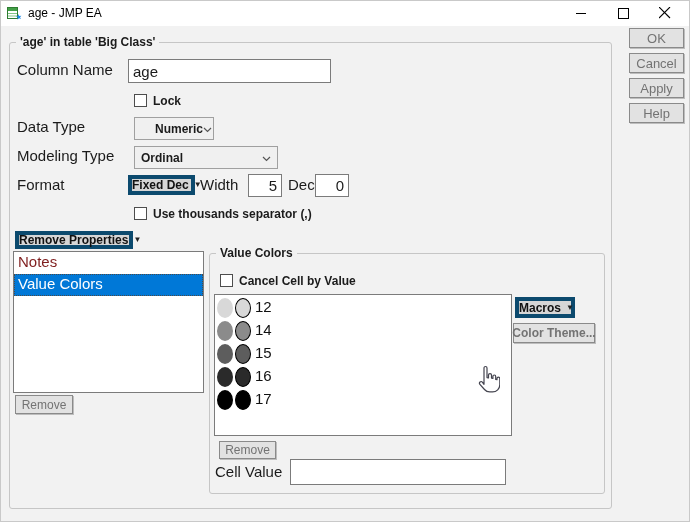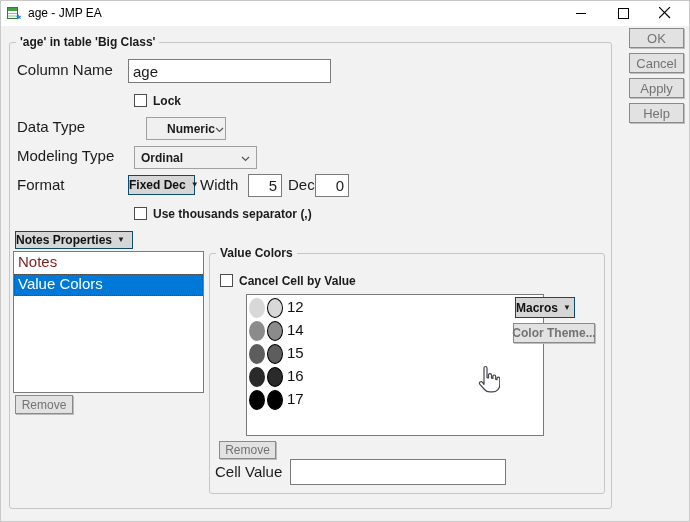--- a/index.html
+++ b/index.html
@@ -24,22 +24,22 @@
 
   .textinput { position:absolute; border:1px solid #7b7b7b; background:#fff;
                font-family:inherit; font-size:15px; color:#1b1b1b; padding:0 4px; outline:none; }
   .num-right { text-align:right; }
 
   .combo { position:absolute; background:#f0f0f0; border:1px solid #a0a0a0; display:flex;
            align-items:center; justify-content:space-between; padding:0 6px; font-size:12px;
            font-weight:600; color:#1b1b1b; cursor:default; }
   .checkbox { position:absolute; width:13px; height:13px; background:#fff; border:1px solid #4d4d4d; }
 
-  .graybtn { position:absolute; background:#d6d6d6; border:1px solid #0c4a6e; font-size:12px;
-             font-weight:600; color:#111; display:flex; align-items:center; justify-content:flex-start;
+  .graybtn { position:absolute; background:#d6d6d6; border:4px solid #0c4a6e; font-size:12px;
+             font-weight:600; color:#111; display:flex; align-items:center; justify-content:space-between;
              gap:5px; white-space:nowrap; cursor:default; }
   .stdbtn { position:absolute; background:#e2e2e2; border:1px solid #8a8a8a;
             box-shadow:1px 1px 0 #bdbdbd; font-size:13px; color:#737373; display:flex;
             align-items:center; justify-content:center; white-space:nowrap; cursor:default; }
   .arrow-down { font-size:8px; line-height:8px; color:#222; }
 
   .listbox { position:absolute; background:#fff; border:1px solid #7b7b7b; overflow:hidden; }
   .prop-item { height:22px; font-size:15px; padding:1px 4px; color:#7f1d1d; white-space:nowrap; }
   .prop-item.selected { background:#0078d7; color:#fff; outline:1px dotted #4a4a4a; outline-offset:-1px; }
 
@@ -91,31 +91,31 @@
       <span class="group-label">'age' in table 'Big Class'</span>
     </div>
 
     <span class="big-label" style="left:16px; top:35px;">Column Name</span>
     <input class="textinput" style="left: 127px; top: 33px; width: 203px; height: 24px;" value="age">
 
     <span class="checkbox" style="left:133px; top:68px;"></span>
     <span class="small-label" style="left:152px; top:68px;">Lock</span>
 
     <span class="big-label" style="left:16px; top:92px;">Data Type</span>
-    <div class="combo" style="left:145px; top:91px; width:80px; height:23px;padding-left:20px;">
+    <div class="combo" style="left:133px; top:91px; width:80px; height:23px;padding-left:20px;">
       <span>Numeric</span>
       <span>
         <svg width="9" height="6" viewBox="0 0 9 6">
             <polyline points="1,1 4.5,4.5 8,1" stroke="#555" stroke-width="1.2" fill="none"></polyline>
           </svg>
       </span>
     </div>
 
     <span class="big-label" style="left:16px; top:121px;">Modeling Type</span>
-    <div class="combo" style="left:133px; top:120px; width:123px; height:23px;gap:16px;">
+    <div class="combo" style="left:133px; top:120px; width:144px; height:23px;gap:16px;">
       <span>Ordinal</span>
       <span>
         <svg width="9" height="6" viewBox="0 0 9 6">
             <polyline points="1,1 4.5,4.5 8,1" stroke="#555" stroke-width="1.2" fill="none"></polyline>
           </svg>
       </span>
     </div>
 
     <span class="big-label" style="left:16px; top:150px;">Format</span>
     <div class="graybtn" style="left:127px; top:149px; width:67px; height:20px;">
@@ -124,38 +124,38 @@
     </div>
     <span class="big-label" style="left:199px; top:150px;">Width</span>
     <input class="textinput num-right" style="left: 247px; top: 148px; width: 34px; height: 23px;" value="5">
     <span class="big-label" style="left:287px; top:150px;">Dec</span>
     <input class="textinput num-right" style="left: 314px; top: 148px; width: 34px; height: 23px;" value="0">
 
     <span class="checkbox" style="left:133px; top:181px;"></span>
     <span class="small-label" style="left:152px; top:181px;">Use thousands separator (,)</span>
 
     <div class="graybtn" style="left:14px; top:205px; width:118px; height:18px;">
-      <span>Notes Properties</span>
+      <span>Remove Properties</span>
       <span class="arrow-down">▼</span>
     </div>
 
     <div class="listbox" style="left:12px; top:225px; width:191px; height:142px;">
       <div class="prop-item">Notes</div>
       <div class="prop-item selected">Value Colors</div>
     </div>
 
     <div class="stdbtn" style="left:14px; top:369px; width:58px; height:19px; font-size:12px;">Remove</div>
 
     <div class="groupbox" style="left:208px; top:227px; width:396px; height:241px;">
       <span class="group-label">Value Colors</span>
 
       <span class="checkbox" style="left:10px; top:20px;"></span>
       <span class="small-label" style="left:29px; top:20px;">Cancel Cell by Value</span>
 
-      <div class="listbox" style="left:4px; top:40px; width:298px; height:142px; padding-top:2px;margin-left:32px;">
+      <div class="listbox" style="left:4px; top:40px; width:298px; height:142px; padding-top:2px;">
         <div class="vc-row">
           <span class="oval solid" style="background-color: rgb(216, 216, 216);"></span>
           <span class="oval ring" style="background-color: rgb(216, 216, 216);"></span>
           <span class="vc-num">12</span>
         </div>
         <div class="vc-row">
           <span class="oval solid" style="background-color: rgb(139, 139, 139);"></span>
           <span class="oval ring" style="background-color: rgb(139, 139, 139);"></span>
           <span class="vc-num">14</span>
         </div>

